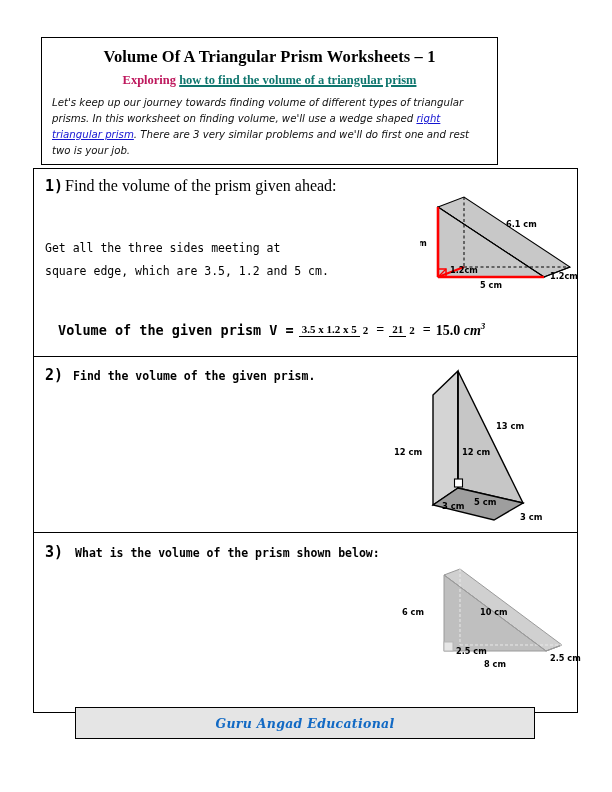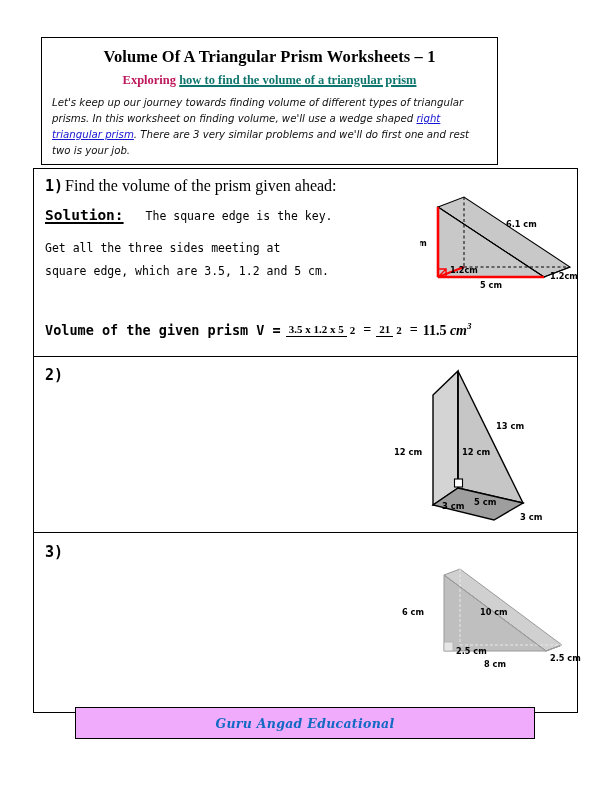--- a/index.html
+++ b/index.html
@@ -149,21 +149,21 @@
     font-family: "DejaVu Sans Mono", monospace;
     font-size: 11.5px;
     line-height: 16px;
     color: #000;
     white-space: pre-line;
   }
 
   
   #s1-formula-row {
     position: absolute;
-    left: 11px;
+    left: 24px;
     top: 152px;
     display: flex;
     align-items: center;
     gap: 5px;
   }
   #s1-formula-lead {
     font-family: "DejaVu Sans Mono", monospace;
     font-weight: bold;
     font-size: 13.5px;
     color: #000;
@@ -199,21 +199,21 @@
 
   
   #footer-box {
     position: absolute;
     left: 75px;
     top: 707px;
     width: 460px;
     height: 32px;
     border: 1.4px solid #000;
     box-sizing: border-box;
-    background: #f0abfc;
+    background: #e5e5e5;
     display: flex;
     align-items: center;
     justify-content: center;
   }
   #footer-brand {
     font-family: "DejaVu Serif", serif;
     font-style: italic;
     font-weight: bold;
     font-size: 12.5px;
     color: #1169c4;
@@ -248,41 +248,37 @@
 </div>
 
 <div id="main-box">
 
   <div class="problem-section" id="section-1">
     <div class="prompt-row" id="s1-prompt">
       <span class="q-number">1)</span>
       <span class="q-text-mono">Find the volume of the prism given ahead:</span>
     </div>
 
-    <div id="s1-solution-row">
-      <span id="s1-solution-label">Solution:</span>
-      <span id="s1-solution-tail">The square edge is the key.</span>
-    </div>
 
     <div id="s1-para-a">Get all the three sides meeting at
 square edge, which are 3.5, 1.2 and 5 cm.</div>
 
     <div id="s1-formula-row">
       <span id="s1-formula-lead">Volume of the given prism V =</span>
       <span class="frac">
         <span class="num">3.5 х 1.2 х 5</span>
         <span class="den">2</span>
       </span>
       <span class="eqsign">=</span>
       <span class="frac">
         <span class="num">21</span>
         <span class="den">2</span>
       </span>
       <span class="eqsign">=</span>
-      <span class="result"><span>11.5</span><span class="unit">&nbsp;<span>cm</span><sup>3</sup></span></span>
+      <span class="result"><span>15.0</span><span class="unit">&nbsp;<span>cm</span><sup>3</sup></span></span>
     </div>
 
     <div class="figure" id="fig-1">
       <svg width="160" height="120" viewBox="0 0 160 120">
 
         <polygon points="18,18 44,8 150,78 124,88" fill="#c8c8c8" stroke="#000" stroke-width="1.1"></polygon>
 
         <polygon points="18,18 18,88 124,88" fill="#c8c8c8" stroke="#000" stroke-width="1.1"></polygon>
 
         <polygon points="124,88 150,78 150,78" fill="#bcbcbc" stroke="#000" stroke-width="1.1"></polygon>
@@ -304,20 +300,21 @@
         <text class="fig-label" x="30" y="84" font-size="8.2">1.2cm</text>
         <text class="fig-label" x="130" y="90" font-size="8.2">1.2cm</text>
         <text class="fig-label" x="60" y="99" font-size="8.2">5 cm</text>
       </svg>
     </div>
   </div>
 
   <div class="problem-section" id="section-2">
     <div class="prompt-row" id="s2-prompt">
       <span class="q-number">2)</span>
+      <span class="q-text-mono-bold" style="margin-left:8px">Find the volume of the given prism.</span>
     </div>
 
     <div class="figure" id="fig-2">
       <svg width="190" height="165" viewBox="0 0 190 165">
 
         <polygon points="47,32 72,8 72,125 47,142" fill="#d4d4d4" stroke="#000" stroke-width="1.4"></polygon>
 
         <polygon points="72,8 72,125 137,140" fill="#c6c6c6" stroke="#000" stroke-width="1.4"></polygon>
 
         <polygon points="47,142 72,125 137,140 108,157" fill="#9e9e9e" stroke="#000" stroke-width="1.4"></polygon>
@@ -332,20 +329,21 @@
         <text class="fig-label" x="56" y="146" font-size="8.4">3 cm</text>
         <text class="fig-label" x="88" y="142" font-size="8.4">5 cm</text>
         <text class="fig-label" x="134" y="157" font-size="8.4">3 cm</text>
       </svg>
     </div>
   </div>
 
   <div class="problem-section" id="section-3">
     <div class="prompt-row" id="s3-prompt">
       <span class="q-number">3)</span>
+      <span class="q-text-mono-bold" style="margin-left:10px">What is the volume of the prism shown below:</span>
     </div>
 
     <div class="figure" id="fig-3">
       <svg width="215" height="130" viewBox="0 0 215 130">
 
         <polygon points="70,18 86,12 188,88 172,94" fill="#d0d0d0" stroke="#9a9a9a" stroke-width="1"></polygon>
 
         <polygon points="70,18 70,94 172,94" fill="#bfbfbf" stroke="#9a9a9a" stroke-width="1"></polygon>
 
         <polygon points="172,94 188,88 188,88" fill="#b0b0b0" stroke="#9a9a9a" stroke-width="1"></polygon>

